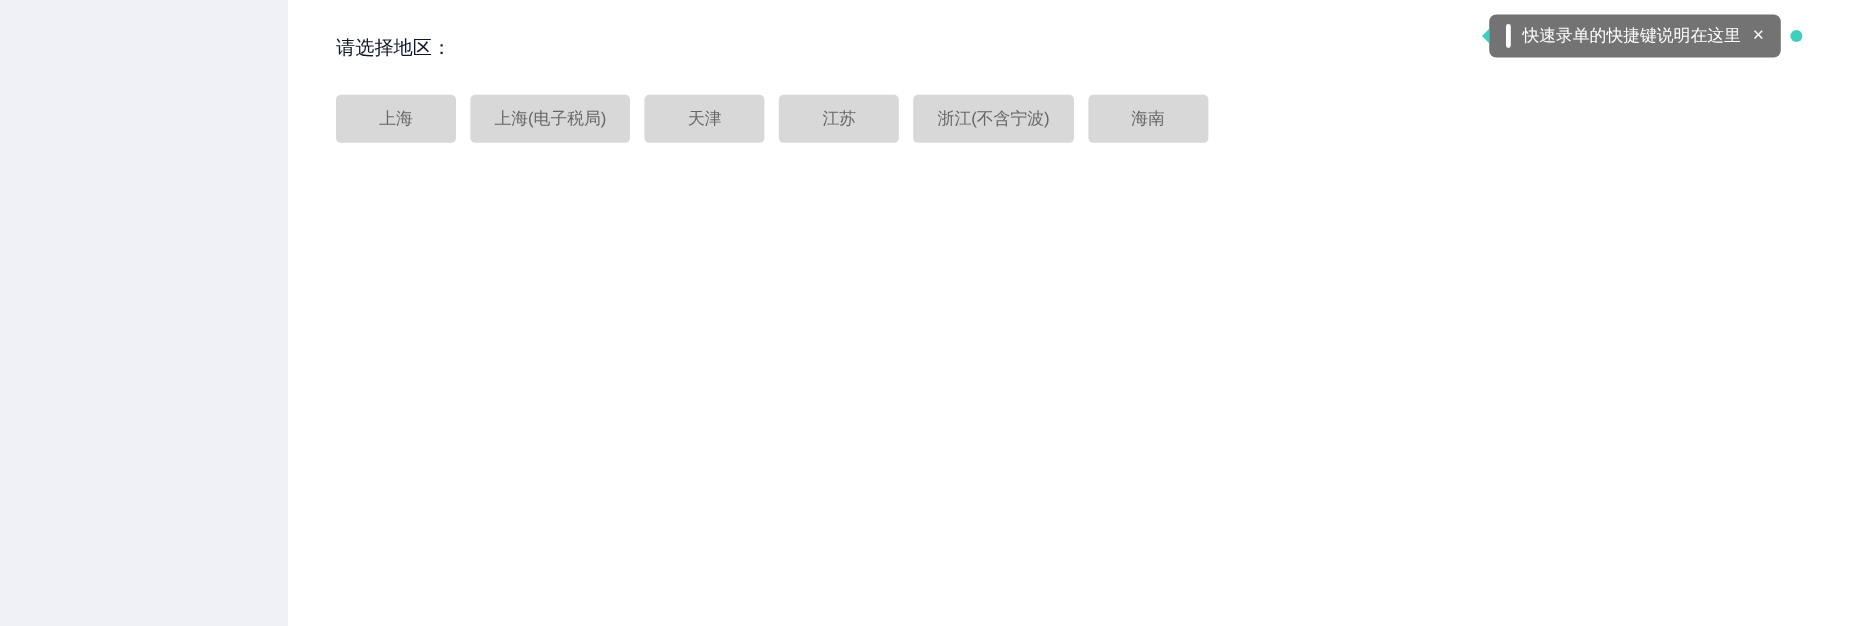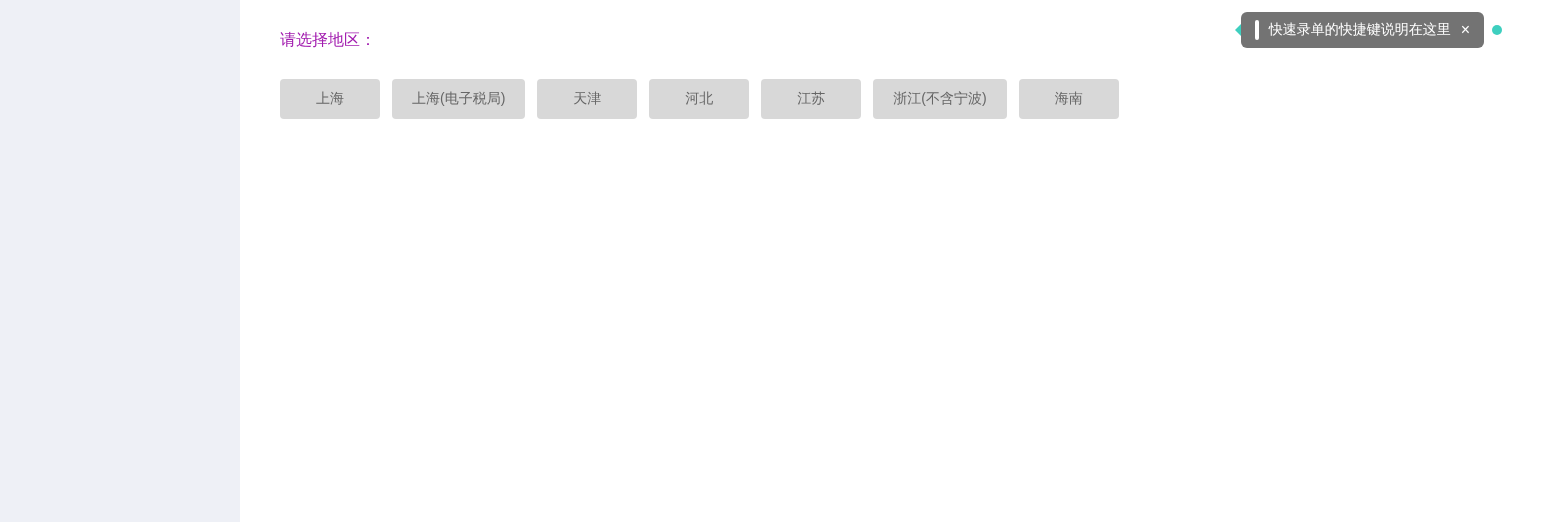--- a/index.html
+++ b/index.html
@@ -31,21 +31,21 @@
       left: 240px;
       top: 0;
       right: 0;
       height: 522px;
       background: #ffffff;
       padding: 30px 40px;
     }
 
     .page-title {
       font-size: 16px;
-      color: #a21caf;
+      color: #0f172a;
       margin-bottom: 28px;
       font-weight: normal;
     }
 
     .region-grid {
       display: flex;
       flex-wrap: wrap;
       gap: 12px;
       max-width: 900px;
     }
@@ -123,21 +123,20 @@
 <body>
 
 <div class="sidebar"></div>
 
 <div class="main-content">
   <div class="page-title">请选择地区：</div>
   <div class="region-grid">
   <button class="region-btn">上海</button>
       <button class="region-btn">上海(电子税局)</button>
       <button class="region-btn">天津</button>
-      <button class="region-btn">河北</button>
       <button class="region-btn">江苏</button>
       <button class="region-btn">浙江(不含宁波)</button>
       <button class="region-btn">海南</button>
     </div>
 </div>
 
 <div class="tooltip-container">
   <div class="tooltip-bubble">
     <div class="tooltip-bar"></div>
     <span>快速录单的快捷键说明在这里</span>

